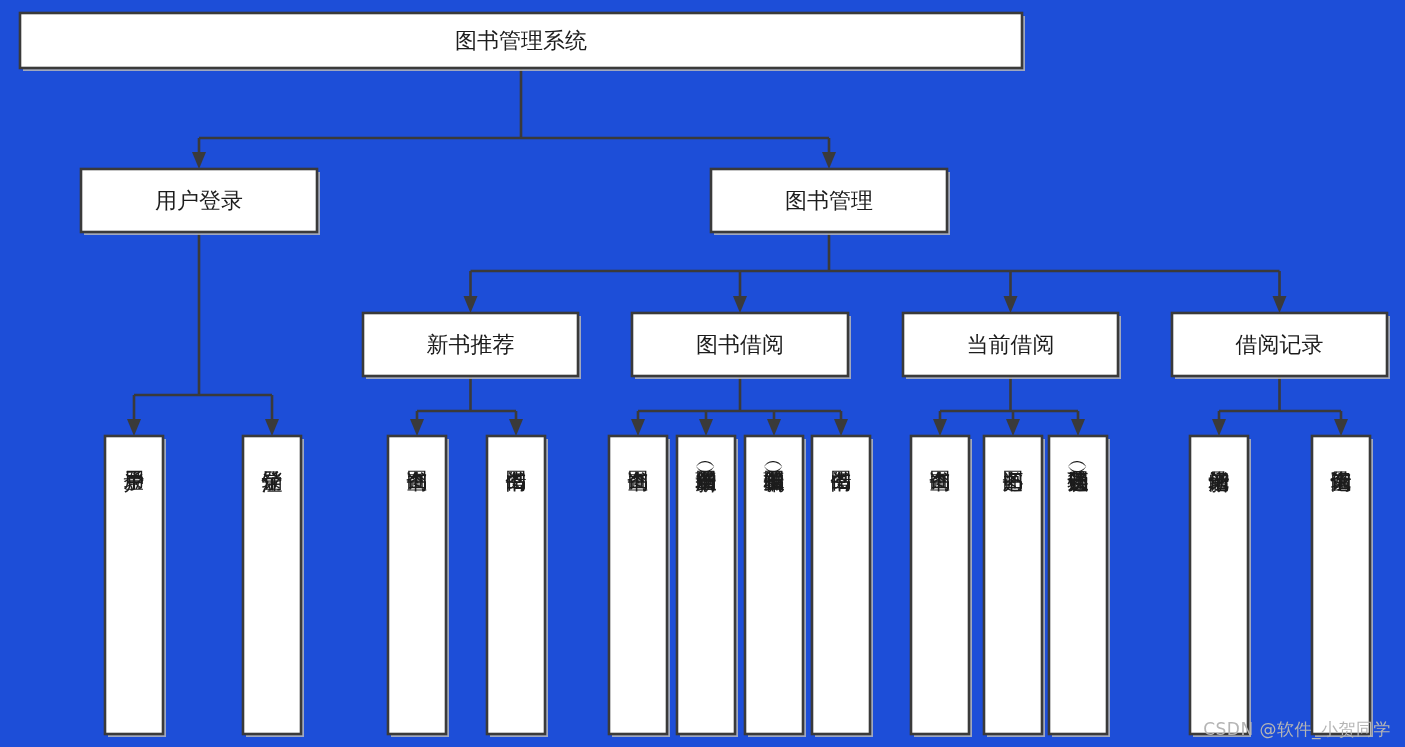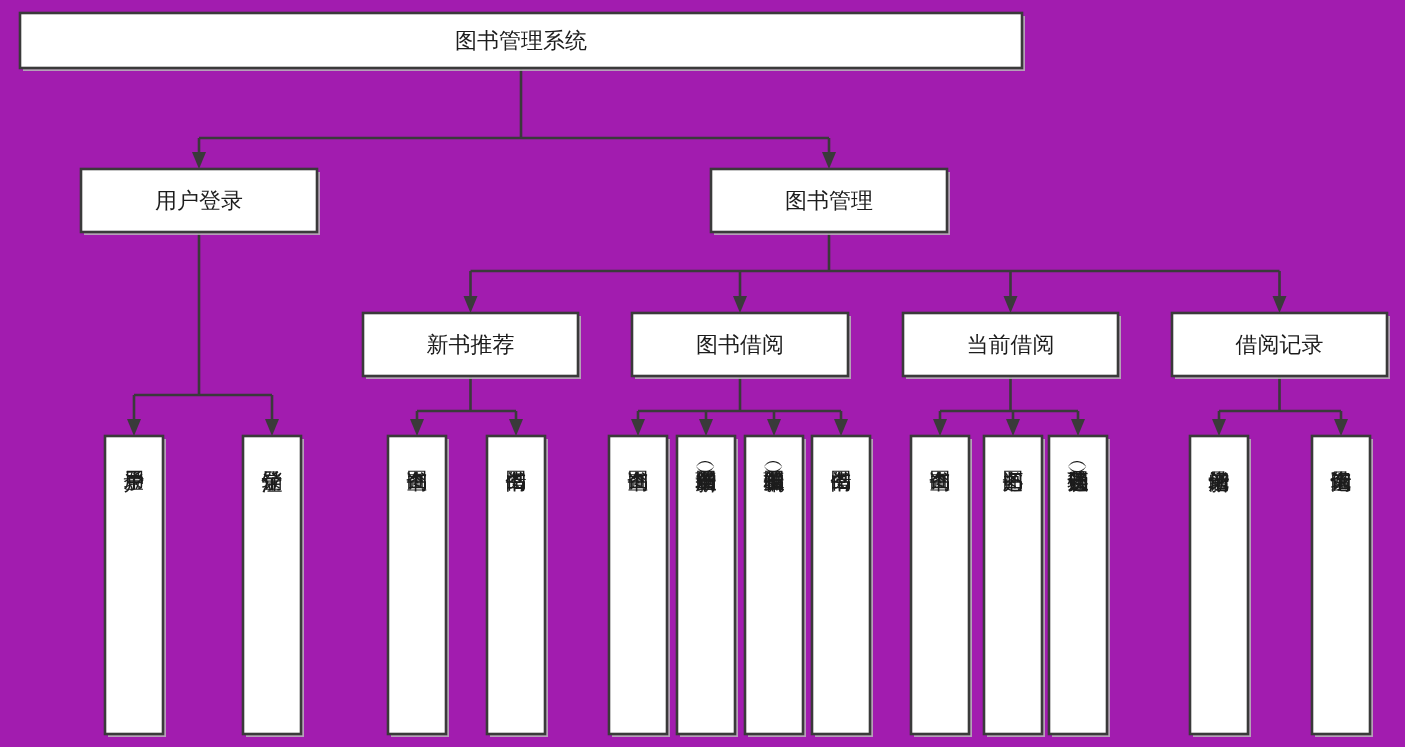--- a/index.html
+++ b/index.html
@@ -8,21 +8,21 @@
     padding: 0;
     background: #ffffff;
   }
   body {
     font-family: "DejaVu Sans", "Liberation Sans", sans-serif;
   }
   #diagram-root {
     position: relative;
     width: 1405px;
     height: 747px;
-    background: #a21caf;
+    background: #1d4ed8;
     overflow: hidden;
   }
   svg#tree-svg {
     position: absolute;
     left: 0;
     top: 0;
     width: 1405px;
     height: 747px;
     display: block;
   }
@@ -234,14 +234,15 @@
         </g>
         <g>
           <rect x="1315" y="439" width="58" height="298" class="node-box-shadow"></rect>
           <rect x="1312" y="436" width="58" height="298" class="node-box"></rect>
           <text x="1341" y="454" class="node-label-v">查询借阅记录</text>
         </g>
       </g>
 
   </svg>
 
+  <div class="watermark-text">CSDN @软件_小贺同学</div>
 
 </div>
 
 </body></html>

